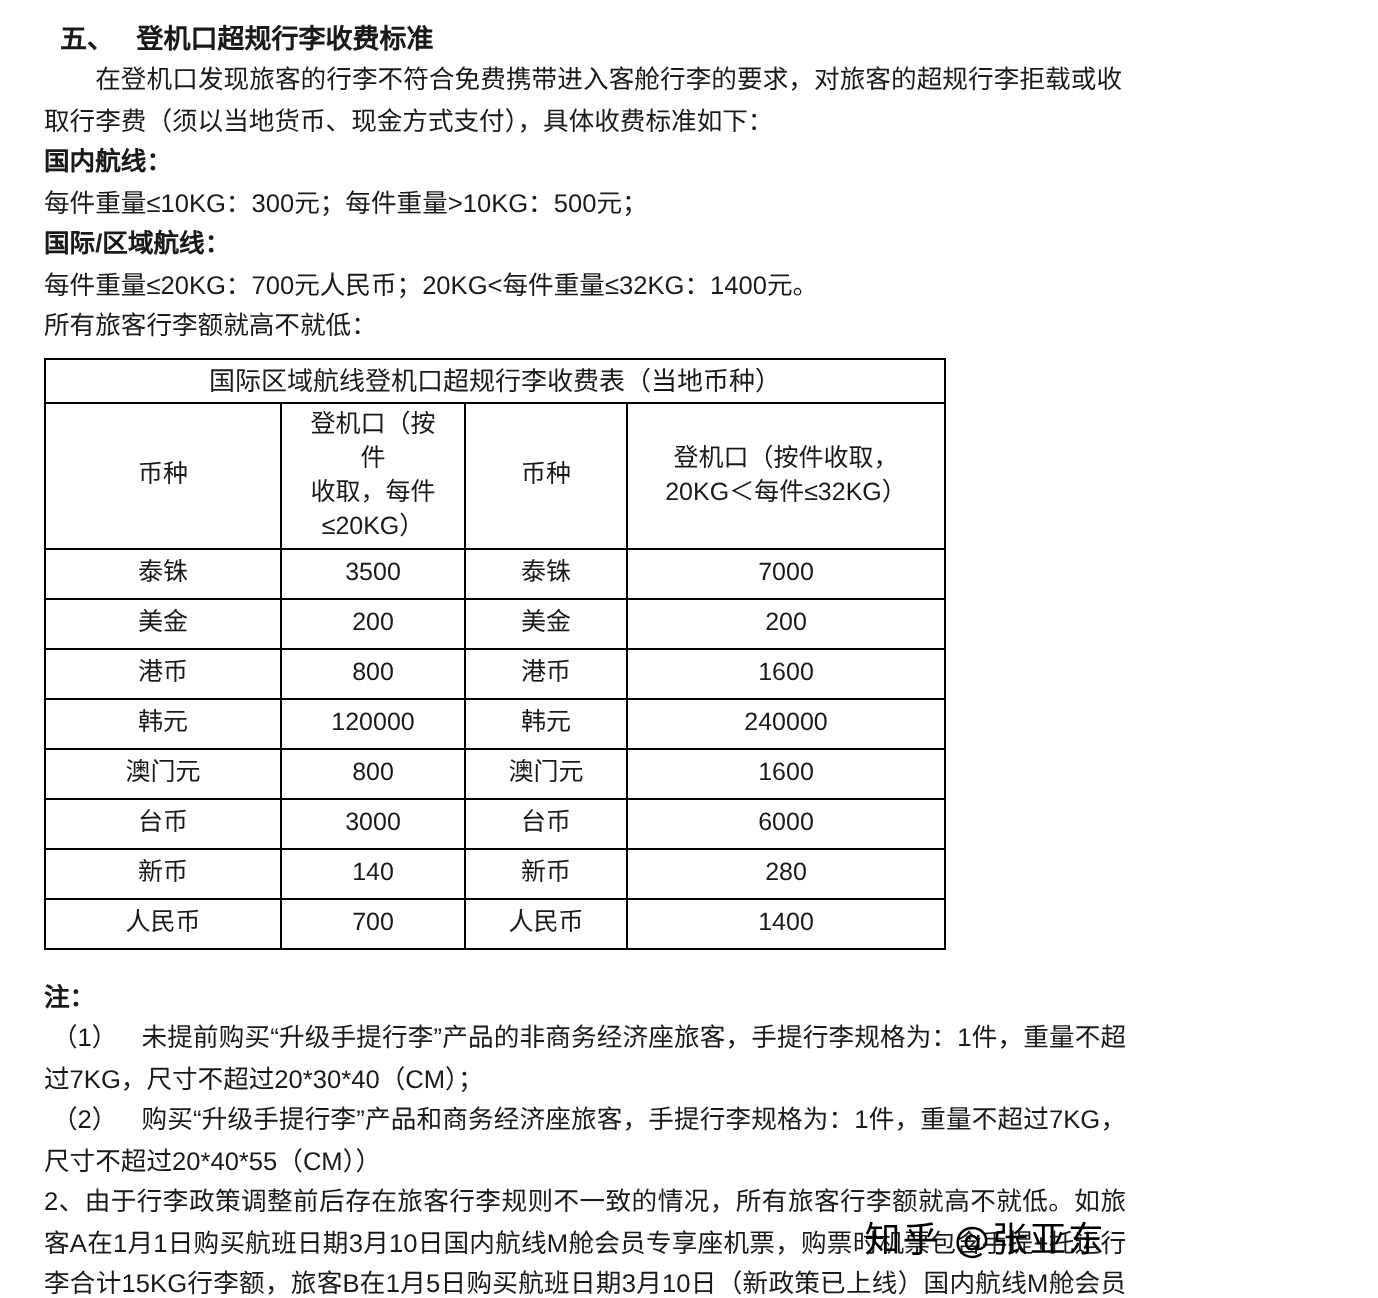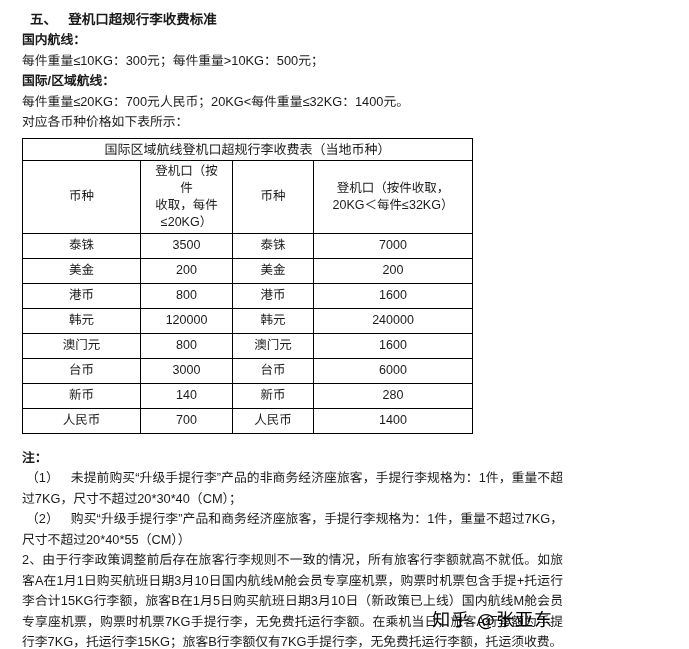--- a/index.html
+++ b/index.html
@@ -156,30 +156,31 @@
     user-select: none;
   }
 </style>
 </head>
 <body>
 
 <div class="page">
 
   <h1 class="section-heading">五、   登机口超规行李收费标准</h1>
 
+  <p class="para indent">在登机口发现旅客的行李不符合免费携带进入客舱行李的要求，对旅客的超规行李拒载或收取行李费（须以当地货币、现金方式支付），具体收费标准如下：</p>
 
   <p class="sub-heading">国内航线：</p>
 
   <p class="para">每件重量≤10KG：300元；每件重量&gt;10KG：500元；</p>
 
   <p class="sub-heading">国际/区域航线：</p>
 
   <p class="para">每件重量≤20KG：700元人民币；20KG&lt;每件重量≤32KG：1400元。</p>
 
-  <p class="lead-in">对应各币种价格如下表所示：</p>
+  <p class="lead-in">所有旅客行李额就高不就低：</p>
 
   <div class="fee-table-wrap">
     <table class="fee-table">
       <colgroup>
         <col class="col-a">
           <col class="col-b">
           <col class="col-c">
           <col class="col-d">
       </colgroup>
       <thead>

